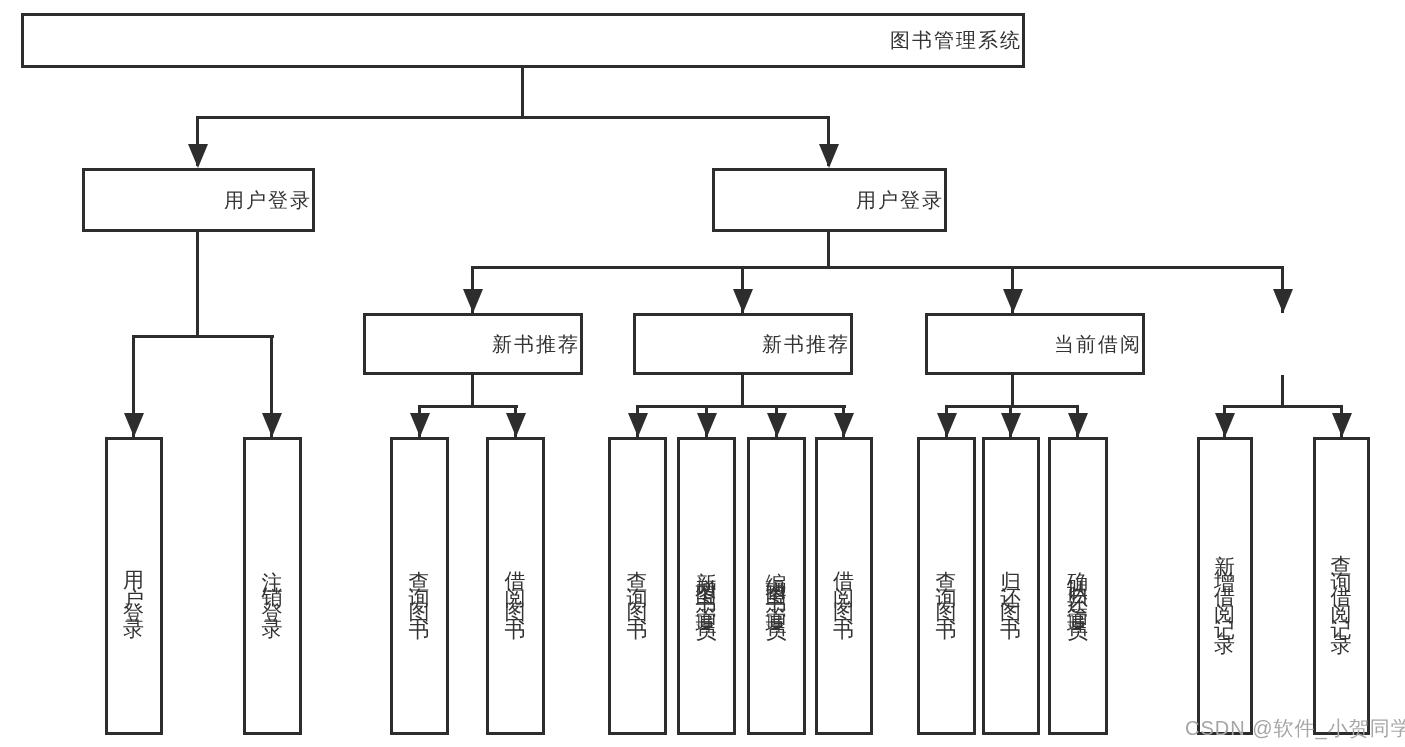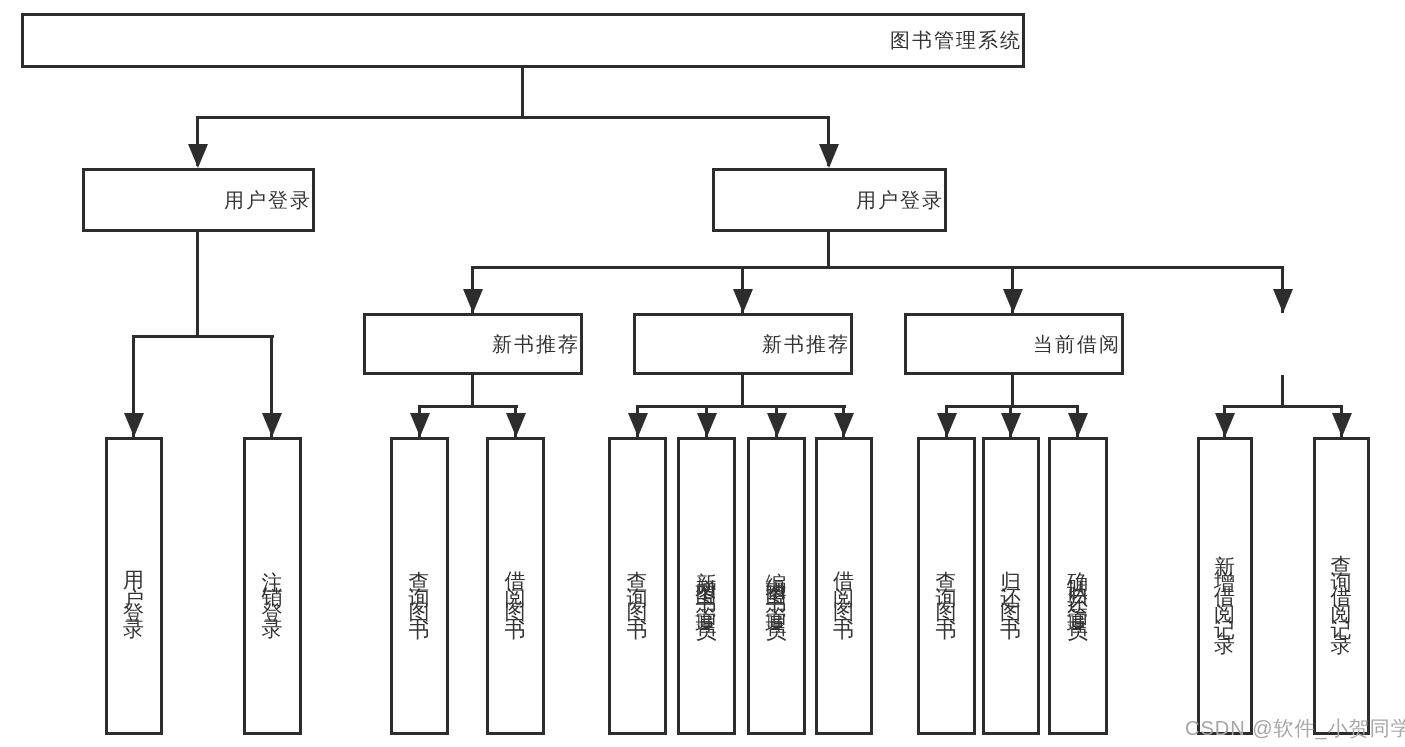--- a/index.html
+++ b/index.html
@@ -75,21 +75,21 @@
   <div class="arrow" style="left:1003px;top:289px"></div>
   <div class="vline" style="left:1281px;top:268px;height:45px"></div>
   <div class="arrow" style="left:1273px;top:289px"></div>
 
   <div class="box" style="left:363px;top:313px;width:220px;height:62px">
     <span>新书推荐</span>
   </div>
   <div class="box" style="left:633px;top:313px;width:220px;height:62px">
     <span>新书推荐</span>
   </div>
-  <div class="box" style="left:904px;top:313px;width:220px;height:62px">
+  <div class="box" style="left:925px;top:313px;width:220px;height:62px">
     <span>当前借阅</span>
   </div>
 
   <div class="vline" style="left:471px;top:375px;height:32px"></div>
   <div class="hline" style="left:418px;top:405px;width:100px"></div>
   <div class="vline" style="left:418px;top:407px;height:30px"></div>
   <div class="arrow" style="left:410px;top:413px"></div>
   <div class="vline" style="left:514px;top:407px;height:30px"></div>
   <div class="arrow" style="left:506px;top:413px"></div>
 

